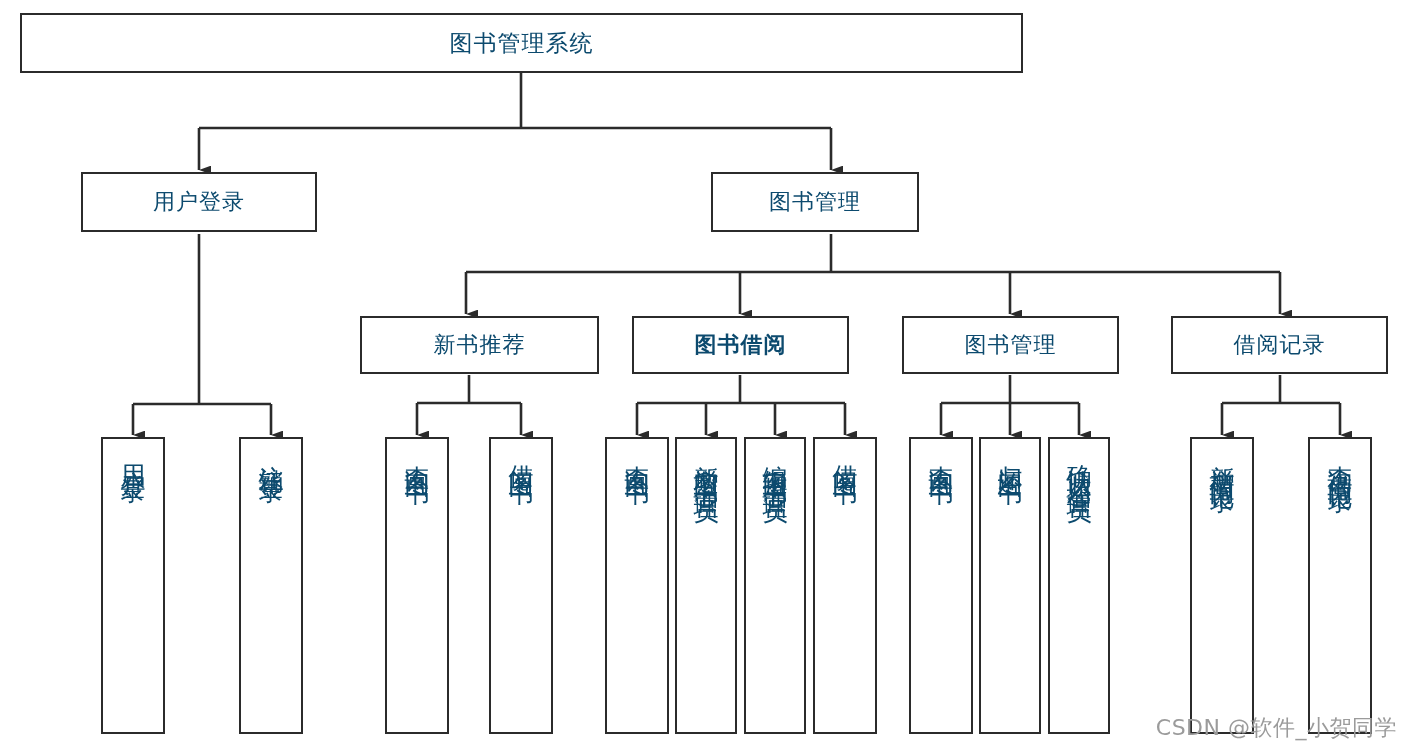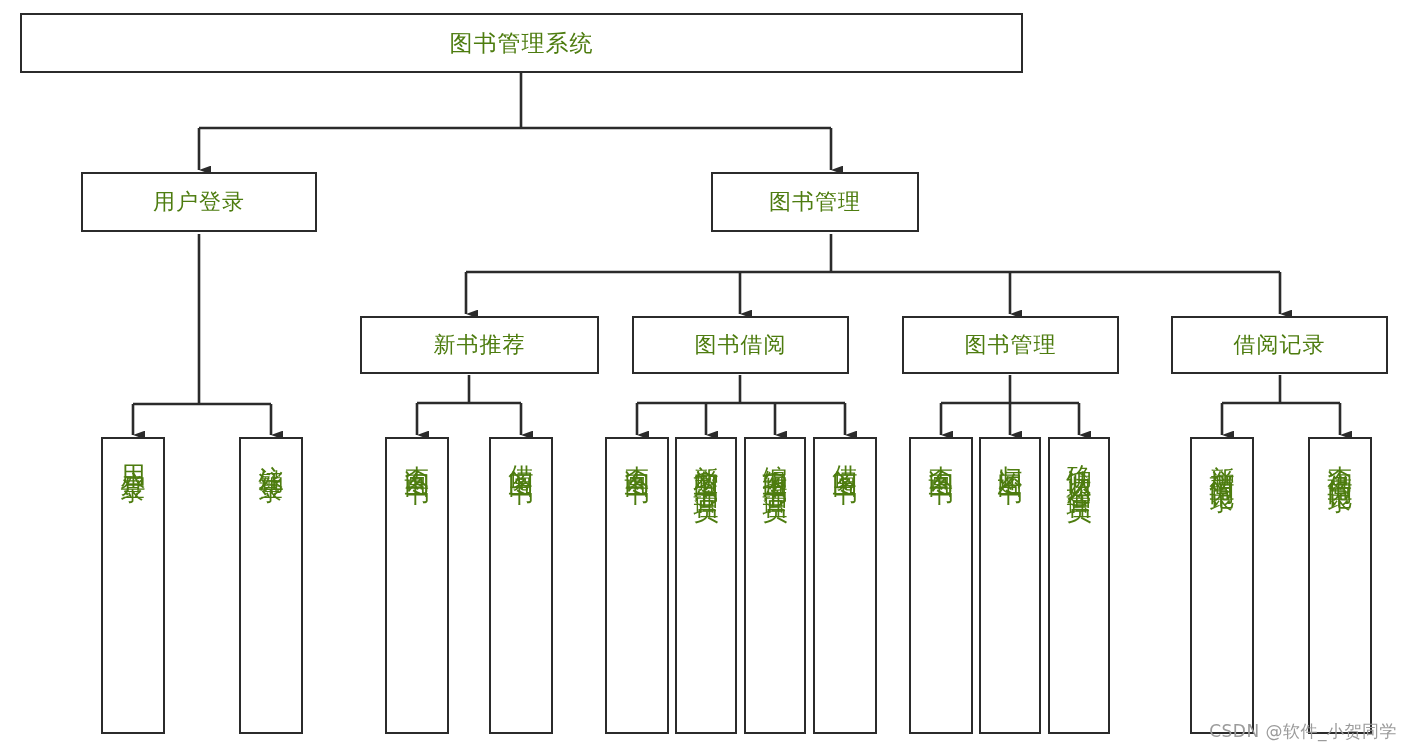--- a/index.html
+++ b/index.html
@@ -27,21 +27,21 @@
     pointer-events: none;
   }
   .node {
     position: absolute;
     box-sizing: border-box;
     background: #ffffff;
     border: 2px solid #2b2b2b;
     display: flex;
     align-items: center;
     justify-content: center;
-    color: #4d7c0f;
+    color: #0c4a6e;
   }
   .node .label {
     display: block;
     text-align: center;
     line-height: 1.05;
     white-space: nowrap;
   }
   
   .node.h .label {
     font-size: 22px;
@@ -61,21 +61,21 @@
     text-orientation: upright;
     font-size: 25px;
     line-height: 1.0;
     letter-spacing: 5px;
     white-space: nowrap;
   }
   .watermark {
     position: absolute;
     right: 8px;
     bottom: 4px;
-    font-size: 17px;
+    font-size: 22px;
     color: #9b9b9b;
     letter-spacing: 0.5px;
     white-space: nowrap;
   }
 </style>
 </head>
 <body>
 
 <div id="canvas">
 
@@ -137,21 +137,21 @@
   <div class="node h" style="left:81px; top:172px; width:236px; height:60px;">
     <span class="label">用户登录</span>
   </div>
   <div class="node h" style="left:711px; top:172px; width:208px; height:60px;">
     <span class="label">图书管理</span>
   </div>
 
   <div class="node h" style="left:360px; top:316px; width:239px; height:58px;">
     <span class="label">新书推荐</span>
   </div>
-  <div class="node h" style="left:632px; top:316px; width:217px; height:58px;">
+  <div class="node h" style="left:632px; top:316px; width:217px; height:58px;font-weight:bold;">
     <span class="label">图书借阅</span>
   </div>
   <div class="node h" style="left:902px; top:316px; width:217px; height:58px;">
     <span class="label">图书管理</span>
   </div>
   <div class="node h" style="left:1171px; top:316px; width:217px; height:58px;justify-content:center;">
     <span class="label">借阅记录</span>
   </div>
 
   <div class="node v" style="left:101px; top:437px; width:64px; height:297px;">

